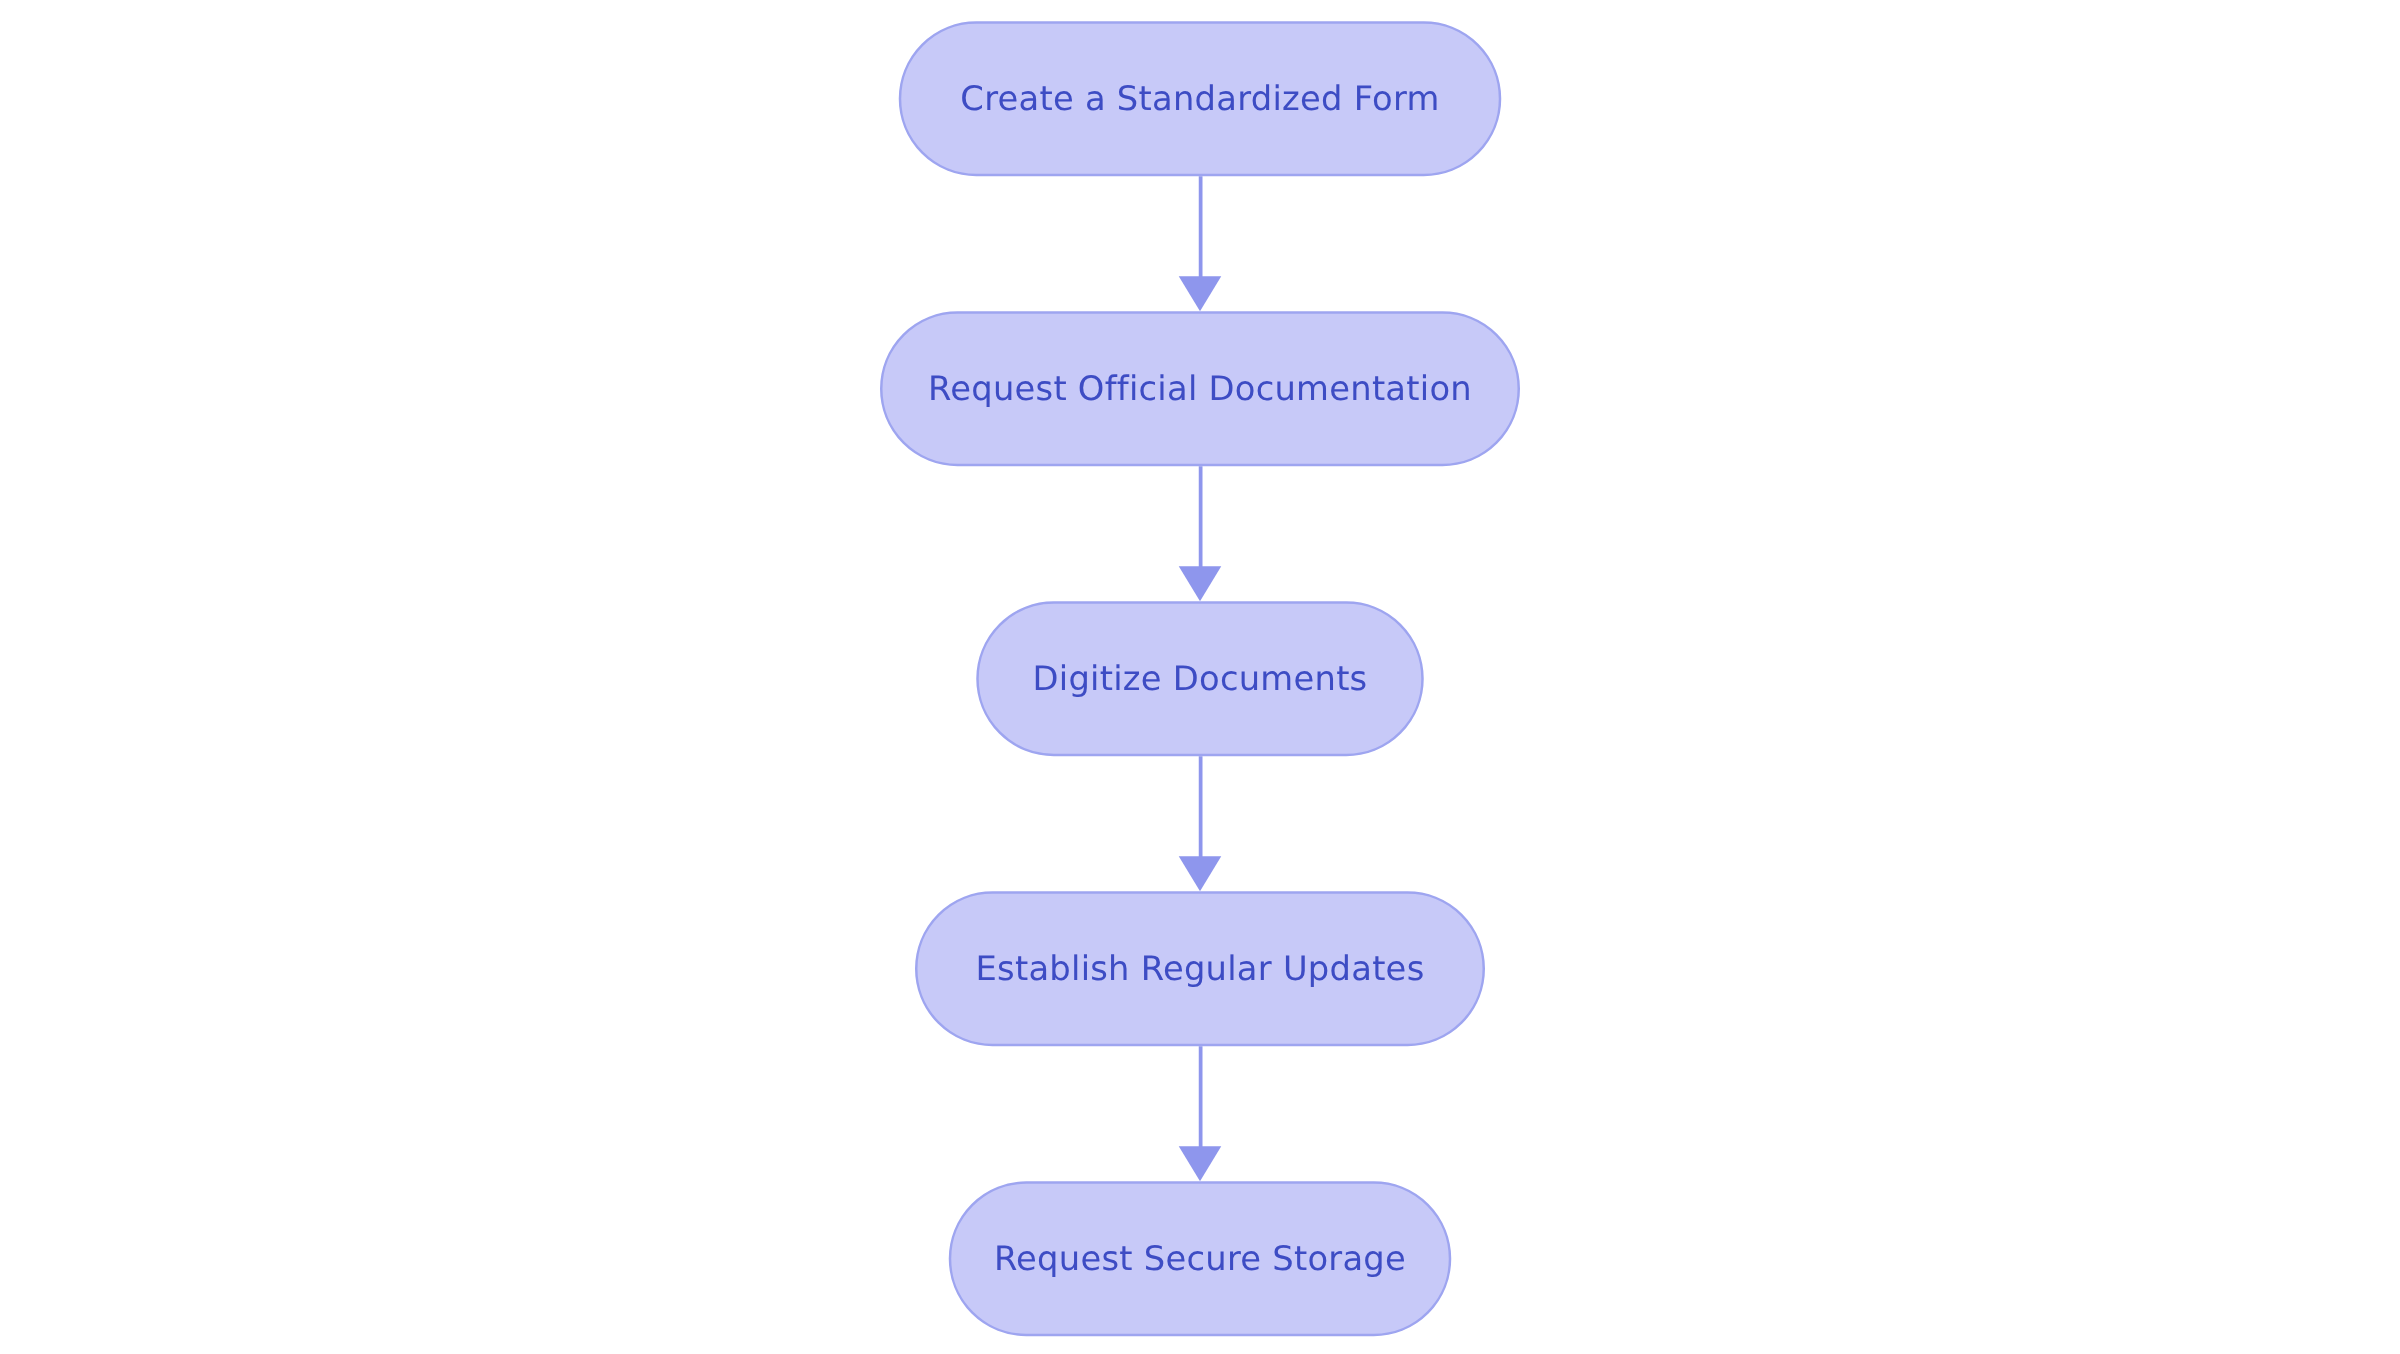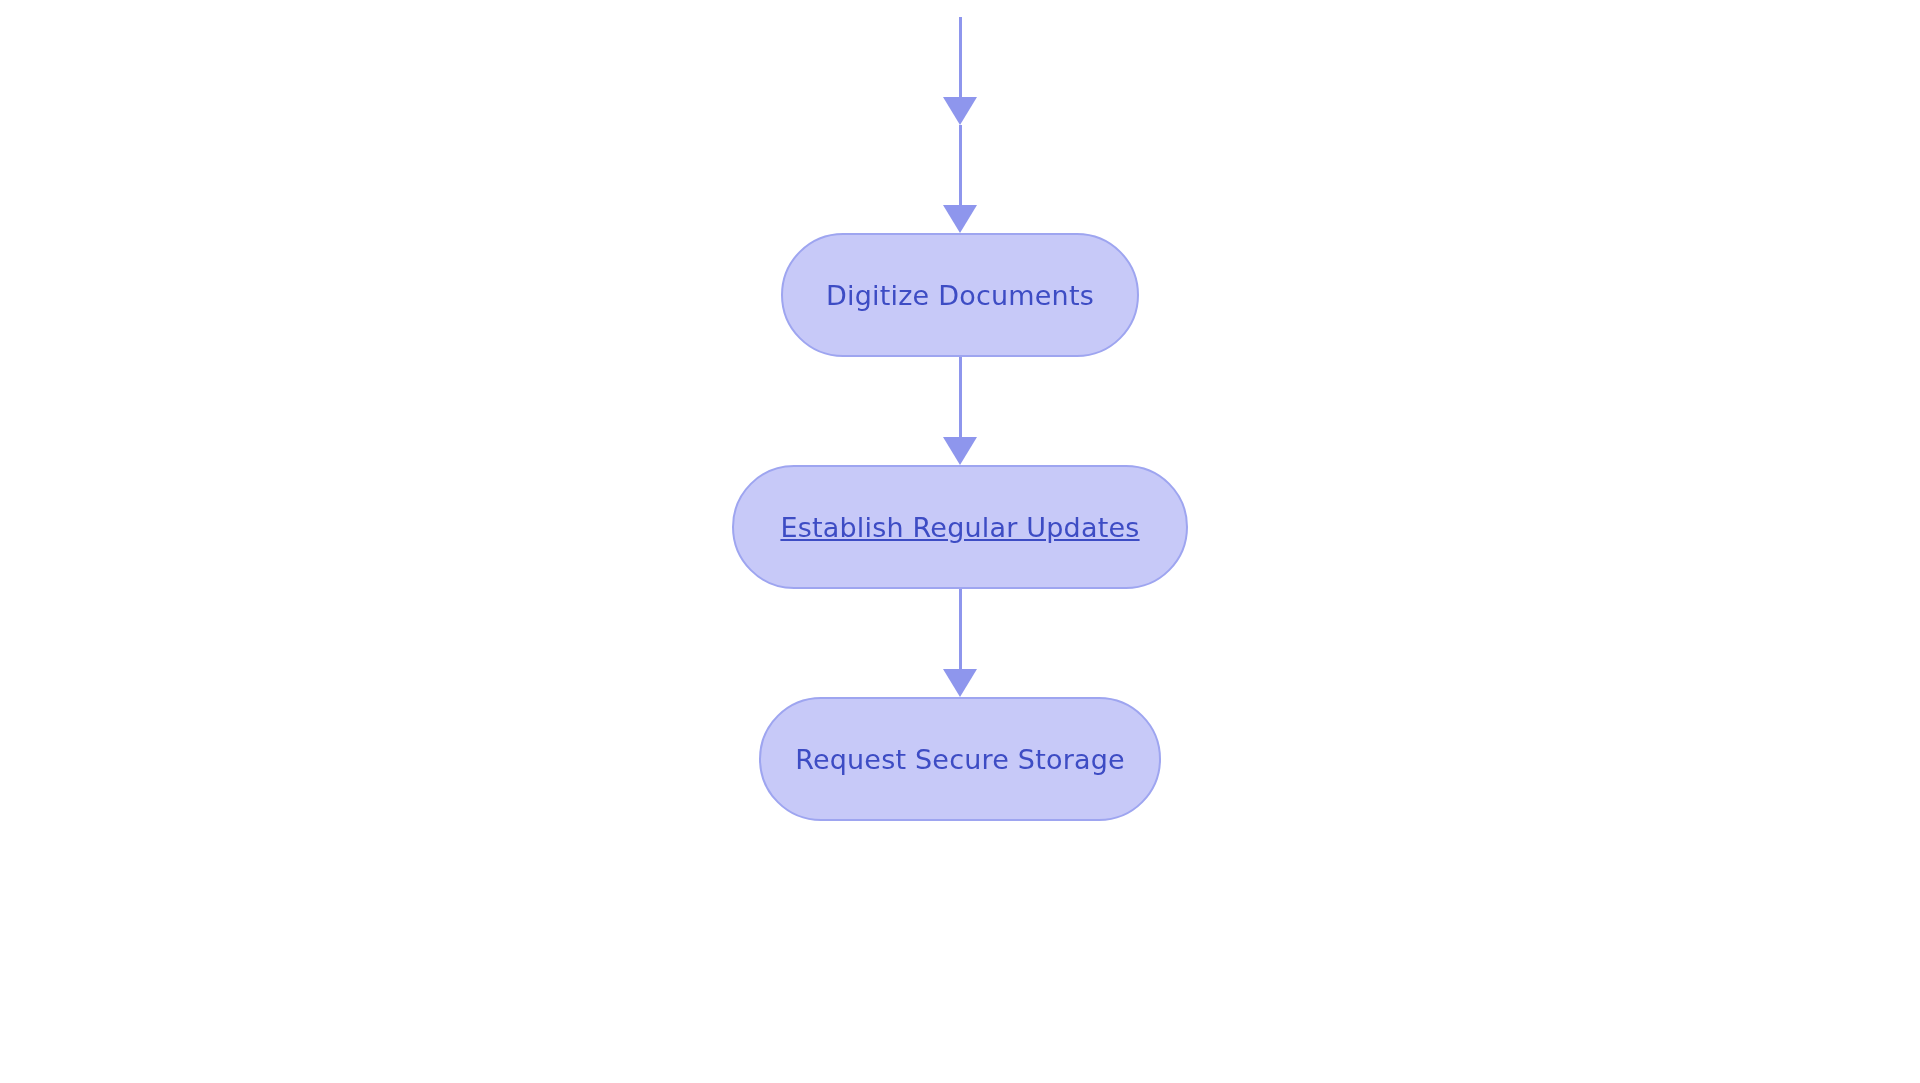--- a/index.html
+++ b/index.html
@@ -41,21 +41,21 @@
     align-items: center;
     justify-content: center;
     font-size: 27px;
     letter-spacing: 0.2px;
     white-space: nowrap;
     flex: 0 0 auto;
   }
   .node-1 { width: 482px; }
   .node-2 { width: 512px; }
   .node-3 { width: 358px; }
-  .node-4 { width: 456px; text-decoration: underline; }
+  .node-4 { width: 456px; }
   .node-5 { width: 402px; }
   .arrow {
     height: 108px;
     display: flex;
     flex-direction: column;
     align-items: center;
     flex: 0 0 auto;
   }
   .arrow .line {
     width: 3px;
@@ -70,26 +70,32 @@
     border-top: 28px solid var(--arrow-color);
     margin-top: -1px;
   }
 </style>
 </head>
 <body>
 
 <div class="canvas">
   <div class="flow">
 
+    <div class="node node-1">
+      <span>Create a Standardized Form</span>
+    </div>
 
     <div class="arrow">
       <div class="line"></div>
       <div class="head"></div>
     </div>
 
+    <div class="node node-2">
+      <span>Request Official Documentation</span>
+    </div>
 
     <div class="arrow">
       <div class="line"></div>
       <div class="head"></div>
     </div>
 
     <div class="node node-3">
       <span>Digitize Documents</span>
     </div>
 

